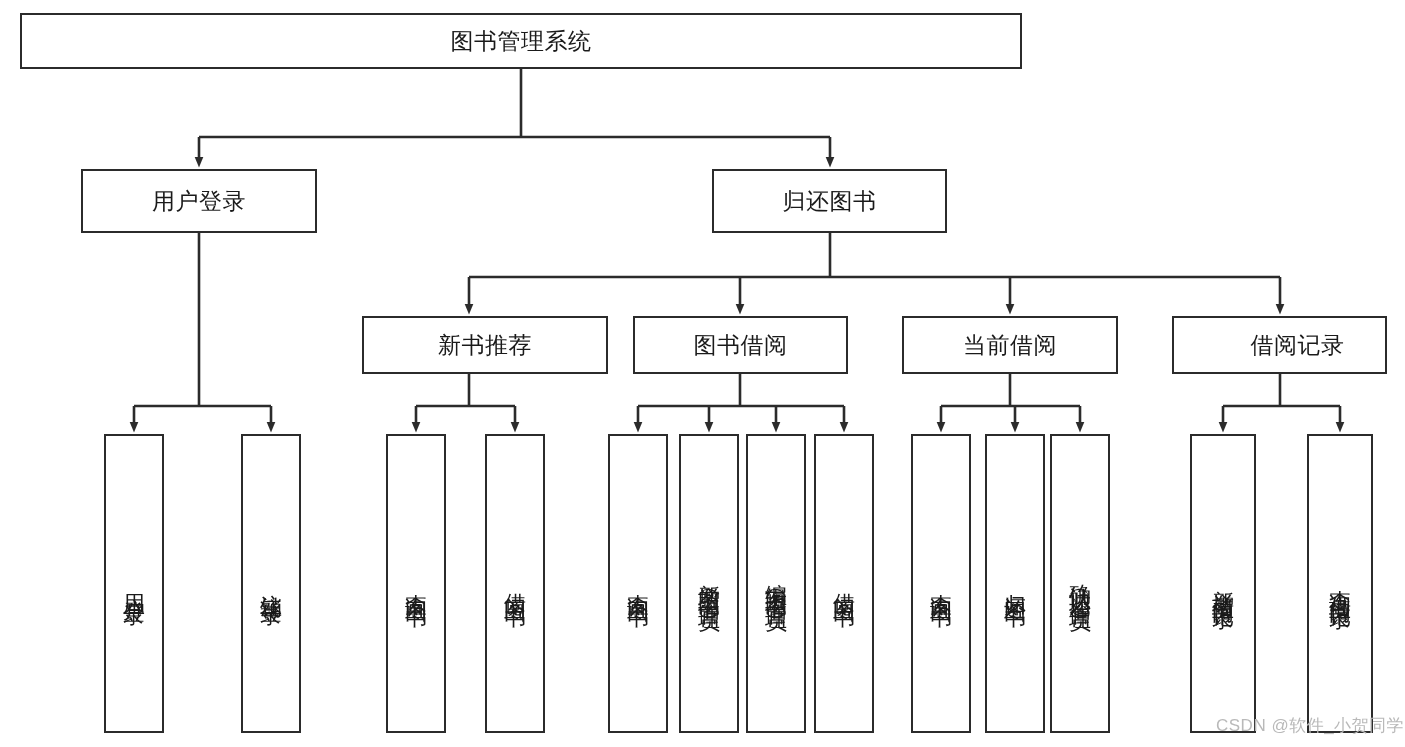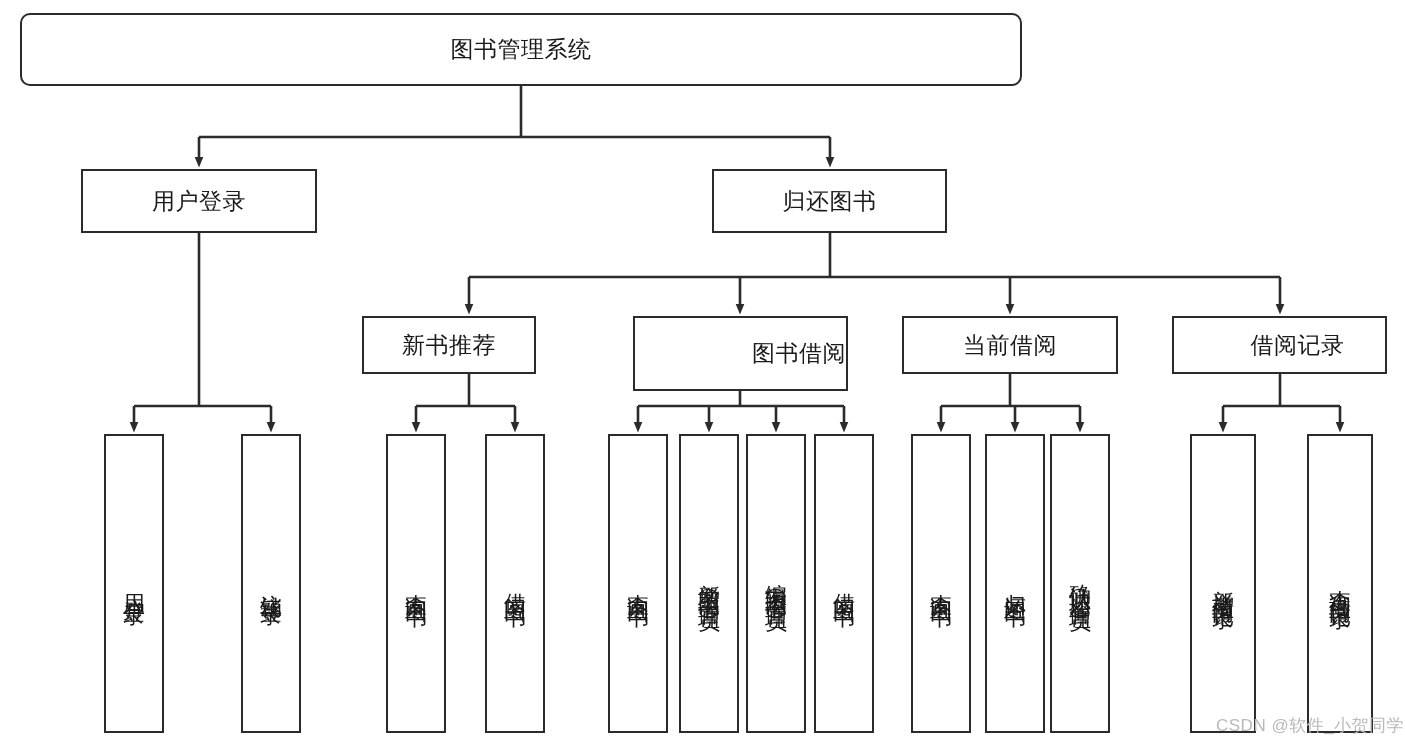--- a/index.html
+++ b/index.html
@@ -114,35 +114,35 @@
       <path d="M1015,406 L1015,423" marker-end="url(#arrow)"></path>
       <path d="M1080,406 L1080,423" marker-end="url(#arrow)"></path>
 
       <path d="M1280,374 L1280,406"></path>
       <path d="M1223,406 L1340,406"></path>
       <path d="M1223,406 L1223,423" marker-end="url(#arrow)"></path>
       <path d="M1340,406 L1340,423" marker-end="url(#arrow)"></path>
     </g>
   </svg>
 
-  <div class="node horizontal" style="left: 20px; top: 13px; width: 1002px; height: 73px; border-radius: 10px;">
+  <div class="node horizontal" style="left: 20px; top: 13px; width: 1002px; height: 56px;">
     <span class="node-label">图书管理系统</span>
   </div>
 
   <div class="node horizontal" style="left: 81px; top: 169px; width: 236px; height: 64px;">
     <span class="node-label">用户登录</span>
   </div>
   <div class="node horizontal" style="left: 712px; top: 169px; width: 235px; height: 64px;">
     <span class="node-label">归还图书</span>
   </div>
 
-  <div class="node horizontal" style="left: 362px; top: 316px; width: 174px; height: 58px;">
+  <div class="node horizontal" style="left: 362px; top: 316px; width: 246px; height: 58px;">
     <span class="node-label">新书推荐</span>
   </div>
-  <div class="node horizontal" style="left: 633px; top: 316px; width: 215px; height: 75px; justify-content: flex-end;">
+  <div class="node horizontal" style="left: 633px; top: 316px; width: 215px; height: 58px;">
     <span class="node-label">图书借阅</span>
   </div>
   <div class="node horizontal" style="left: 902px; top: 316px; width: 216px; height: 58px;">
     <span class="node-label">当前借阅</span>
   </div>
   <div class="node horizontal" style="left: 1172px; top: 316px; width: 215px; height: 58px; padding-left: 36px;">
     <span class="node-label">借阅记录</span>
   </div>
 
   <div class="node vertical" style="left: 104px; top: 434px; width: 60px; height: 299px;">

